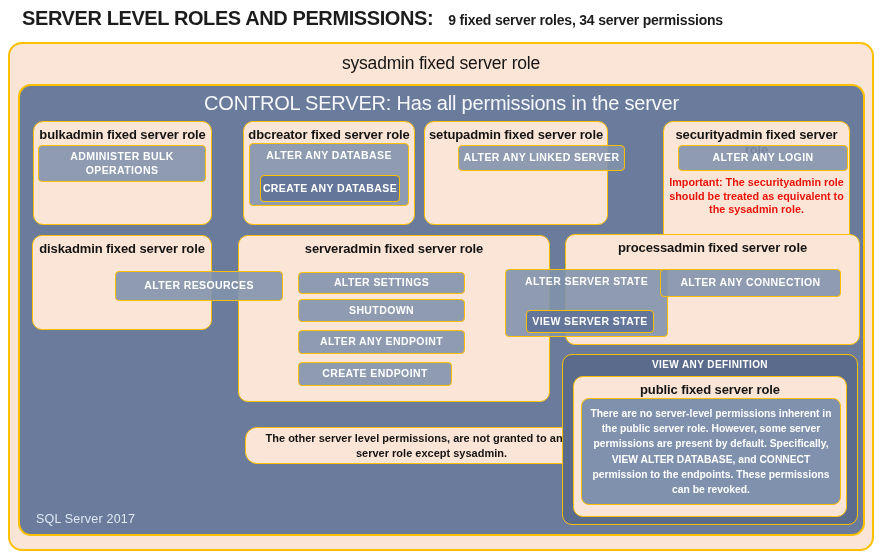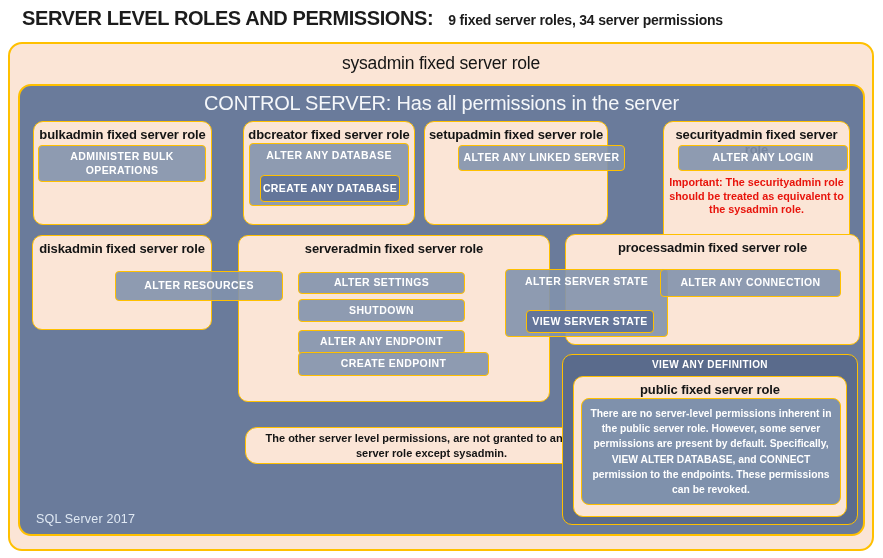--- a/index.html
+++ b/index.html
@@ -135,21 +135,21 @@
   </div>
   <div class="role" style="left:565px;top:234px;width:295px;height:111px;">
     <div class="role-label">processadmin fixed server role</div>
   </div>
 
   <div class="perm" style="left:115px;top:271px;width:168px;height:30px;">ALTER RESOURCES</div>
 
   <div class="perm" style="left:298px;top:272px;width:167px;height:22px;">ALTER SETTINGS</div>
   <div class="perm" style="left:298px;top:299px;width:167px;height:23px;">SHUTDOWN</div>
   <div class="perm" style="left:298px;top:330px;width:167px;height:24px;">ALTER ANY ENDPOINT</div>
-  <div class="perm" style="left:298px;top:352px;width:191px;height:24px;">CREATE ENDPOINT</div>
+  <div class="perm" style="left:298px;top:362px;width:154px;height:24px;">CREATE ENDPOINT</div>
 
   <div class="perm combo" style="left:482px;top:269px;width:163px;height:68px;margin-left:23px;">
     <div>ALTER SERVER STATE</div>
     <div class="nested" style="left:20px;top:40px;width:128px;height:23px;">VIEW SERVER STATE</div>
   </div>
 
   <div class="perm" style="left:660px;top:269px;width:181px;height:28px;">ALTER ANY CONNECTION</div>
 
   <div class="note-box">The other server level permissions,  are not granted to any fixed server role except sysadmin.</div>
 

